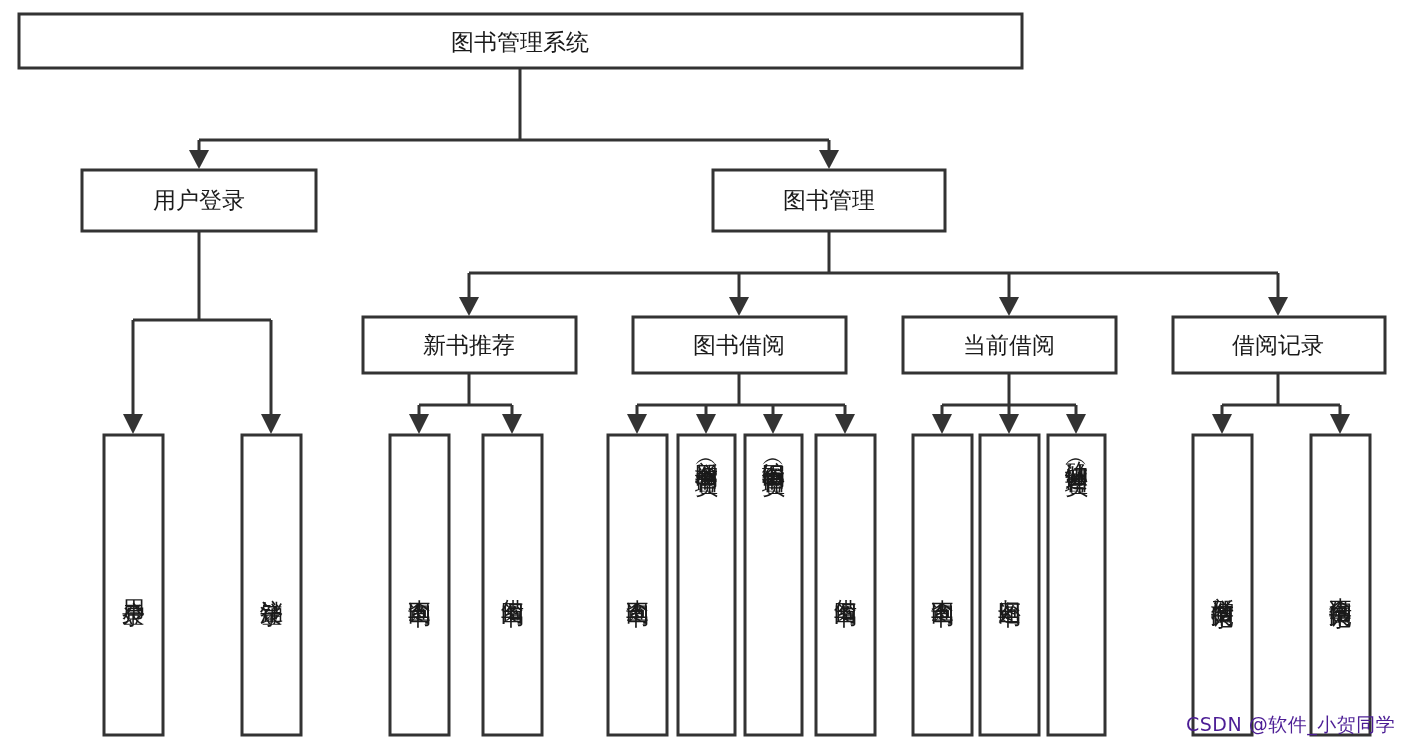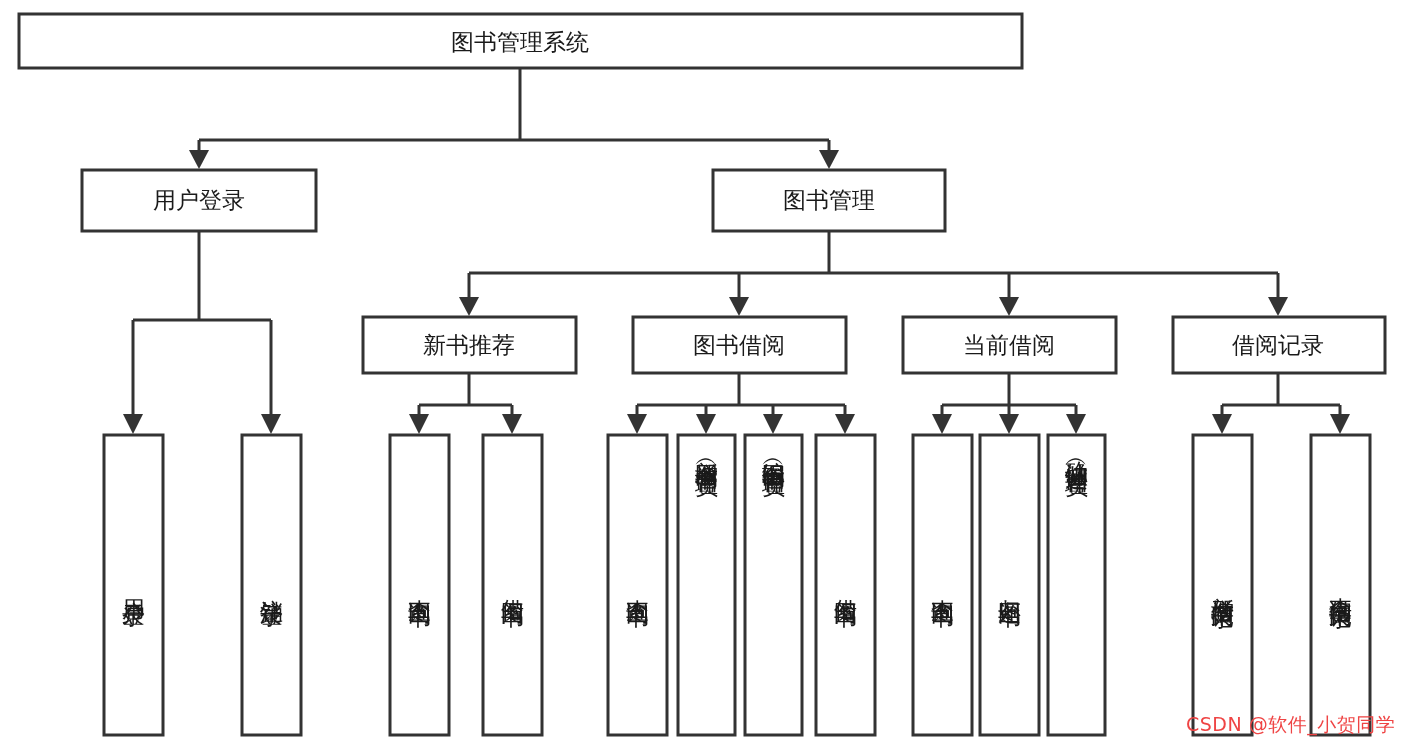--- a/index.html
+++ b/index.html
@@ -29,21 +29,21 @@
     color:#1a1a1a;
     line-height:1.0;
     letter-spacing:2px;
     white-space:nowrap;
   }
   #watermark{
     position:absolute;
     left:1186px;top:712px;
     font-family:"DejaVu Sans","Liberation Sans",sans-serif;
     font-size:19px;
-    color:#ef4444;
+    color:#4c1d95;
     white-space:nowrap;
     letter-spacing:0.5px;
   }
 </style>
 </head>
 <body>
 
 <div id="diagram-root">
 
   <svg id="tree-svg" viewBox="0 0 1405 747">

